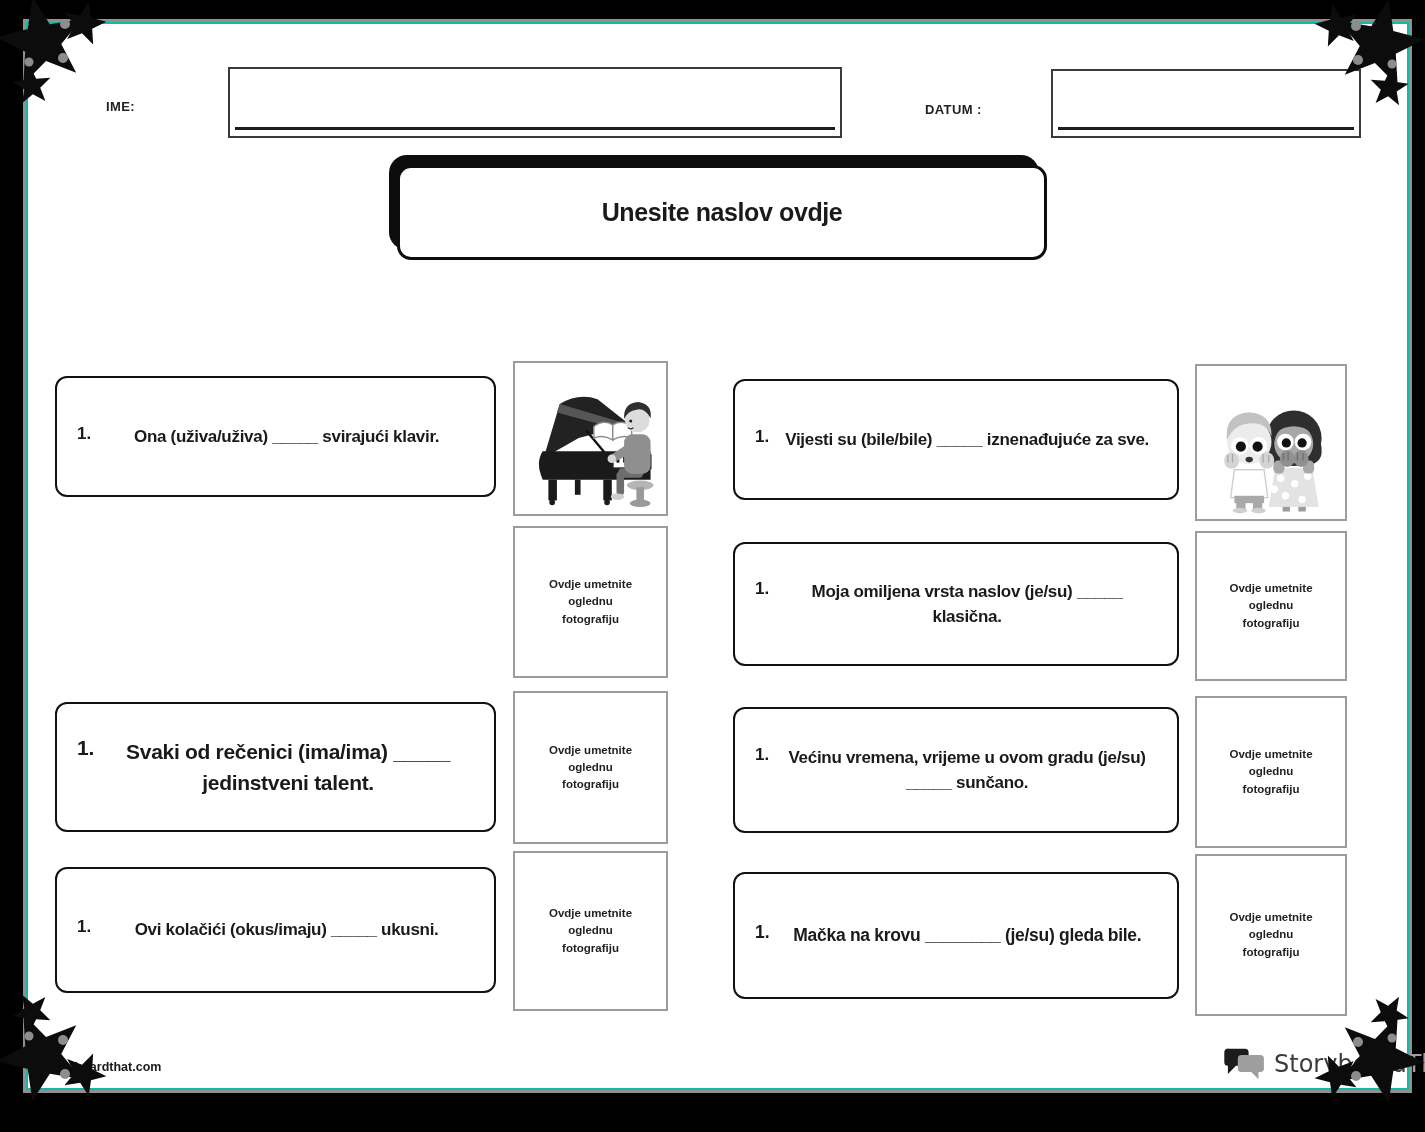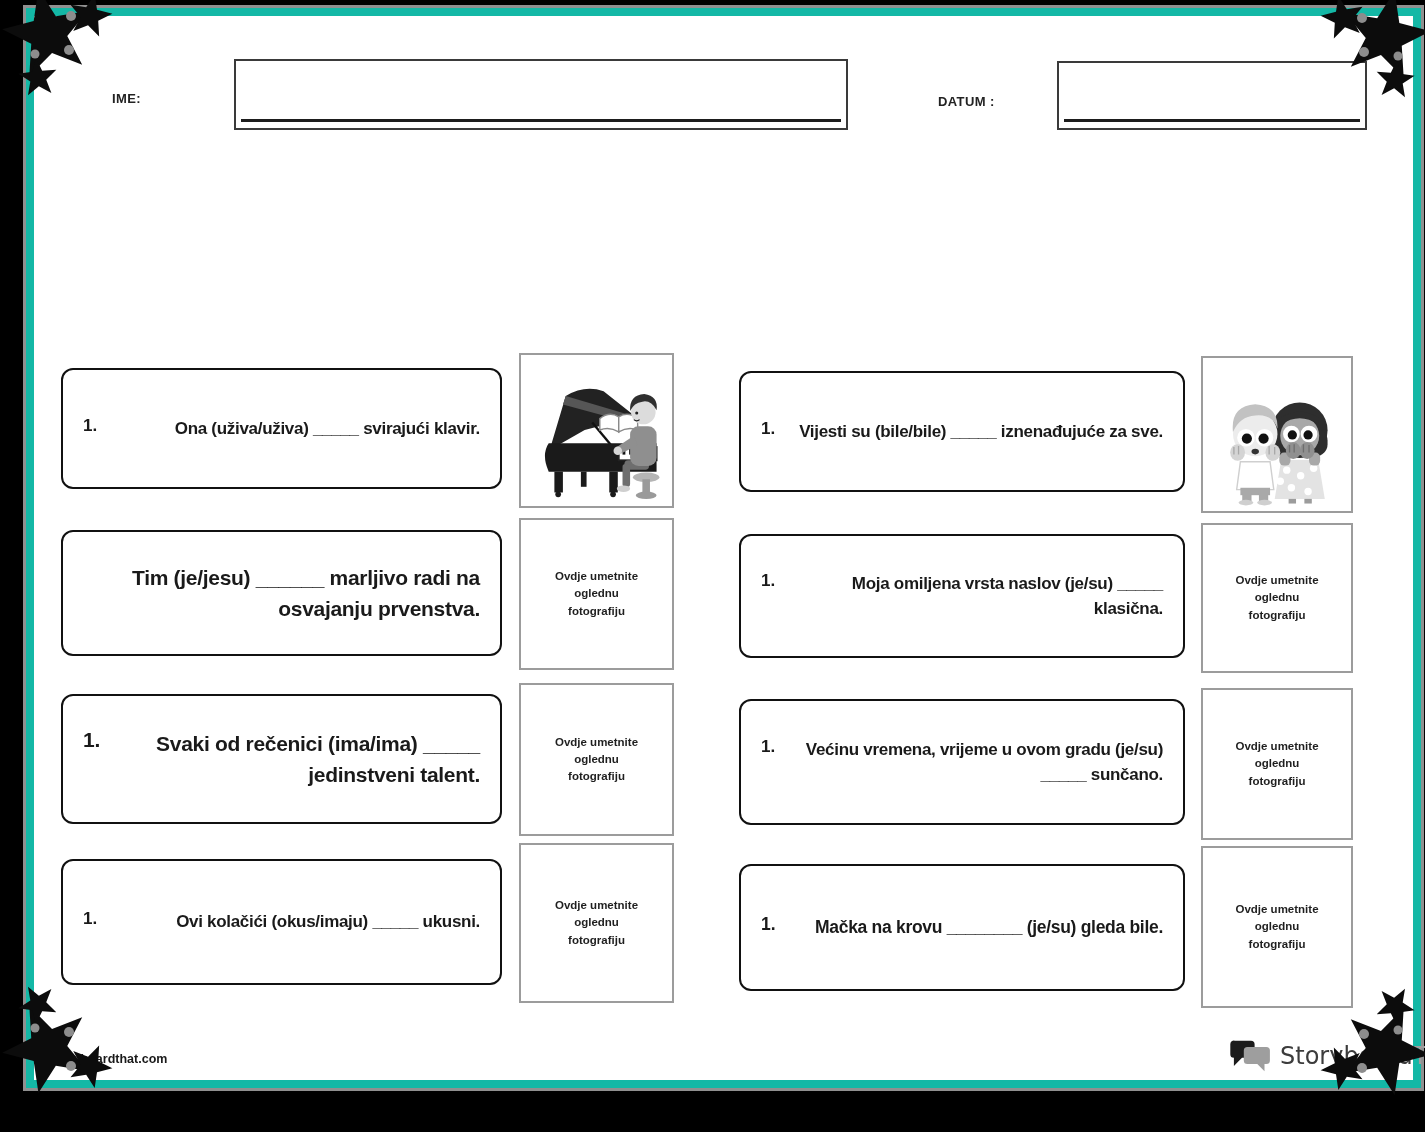--- a/index.html
+++ b/index.html
@@ -1,51 +1,51 @@
 <!DOCTYPE html>
 <html><head>
 <meta charset="utf-8">
 <style>
   html,body{margin:0;padding:0;}
   body{
     width:1425px;height:1132px;background:#000;position:relative;overflow:hidden;
     font-family:"Liberation Sans",sans-serif;color:#1a1a1a;
   }
   .sheet{
-    position:absolute;left:26px;top:8px;width:1379px;height:1064px;
-    background:#fff;border:8px solid #14b8a6;box-shadow:0 0 0 3px #909090;
+    position:absolute;left:26px;top:22px;width:1379px;height:1064px;
+    background:#fff;border:2px solid #14b8a6;box-shadow:0 0 0 3px #909090;
   }
   
   .stars{position:absolute;width:118px;height:118px;overflow:visible;z-index:9;}
   .stars.tl{left:-26px;top:-26px;}
   .stars.tr{right:-12px;top:-24px;transform:scaleX(-1);}
   .stars.bl{left:-26px;bottom:-12px;transform:scaleY(-1);}
   .stars.br{right:-12px;bottom:-14px;transform:scale(-1,-1);}
   
   .field-label{position:absolute;font-size:13px;font-weight:700;letter-spacing:.4px;color:#222;}
   .name-label{left:78px;top:75px;}
-  .date-label{left:897px;top:78px;margin-left:7px;}
+  .date-label{left:897px;top:78px;}
   .fill-box{position:absolute;background:#fff;border:2px solid #3a3a3a;}
   .name-box{left:200px;top:43px;width:610px;height:67px;}
   .date-box{left:1023px;top:45px;width:306px;height:65px;}
   .fill-box .line{position:absolute;left:5px;right:5px;bottom:6px;border-top:3px solid #1d1d1d;}
   
   .title-wrap{position:absolute;left:369px;top:141px;width:650px;height:95px;}
   .title-shadow{position:absolute;left:-8px;top:-10px;width:100%;height:100%;background:#0d0d0d;border-radius:18px;}
   .title-box{position:absolute;inset:0;background:#fff;border:3px solid #0d0d0d;border-radius:14px;display:flex;align-items:center;justify-content:center;}
   .title-text{font-size:25px;font-weight:700;letter-spacing:-.4px;}
   
   .instructions{position:absolute;left:193px;top:261px;width:998px;text-align:center;
     font-size:15.5px;font-weight:700;line-height:1.4;letter-spacing:-.2px;}
   
   .sent{position:absolute;background:#fff;border:2.5px solid #111;border-radius:12px;
     display:flex;flex-direction:column;justify-content:center;padding:0 20px;box-sizing:border-box;}
   .sent-inner{display:flex;align-items:flex-start;width:100%;}
   .sent-num{font-weight:700;margin-right:8px;white-space:nowrap;}
-  .sent-text{flex:1;text-align:right;font-weight:700;letter-spacing:-.3px;line-height:1.5;}
+  .sent-text{flex:1;text-align:center;font-weight:700;letter-spacing:-.3px;line-height:1.5;}
   .sz-md{font-size:17px;}
   .sz-md2{font-size:17.5px;}
   .sz-lg{font-size:21px;letter-spacing:-.2px;}
   .col-l{left:27px;width:441px;}
   .col-r{left:705px;width:446px;}
   .l1{top:352px;height:121px;}
   .l2{top:514px;height:126px;}
   .l3{top:678px;height:130px;}
   .l4{top:843px;height:126px;}
   .r1{top:355px;height:121px;}
@@ -120,32 +120,32 @@
 
   <div class="field-label name-label">IME:</div>
   <div class="fill-box name-box">
     <div class="line"></div>
   </div>
   <div class="field-label date-label">DATUM :</div>
   <div class="fill-box date-box">
     <div class="line"></div>
   </div>
 
+  <div class="title-wrap">
+    <div class="title-shadow"></div>
+    <div class="title-box">
+      <span class="title-text">Unesite naslov ovdje</span>
+    </div>
+  </div>
 
 
   <div class="sent col-l l1 sz-md">
     <div class="sent-inner">
       <span class="sent-num">1.</span>
       <span class="sent-text">Ona (uživa/uživa) _____ svirajući klavir.</span>
-    </div>
-  </div>
-  <div class="sent col-l l2 sz-lg">
-    <div class="sent-inner">
-      <span class="sent-num"></span>
-      <span class="sent-text">Tim (je/jesu) ______ marljivo radi na osvajanju prvenstva.</span>
     </div>
   </div>
   <div class="sent col-l l3 sz-lg">
     <div class="sent-inner">
       <span class="sent-num">1.</span>
       <span class="sent-text">Svaki od rečenici (ima/ima) _____ jedinstveni talent.</span>
     </div>
   </div>
   <div class="sent col-l l4 sz-md">
     <div class="sent-inner">

